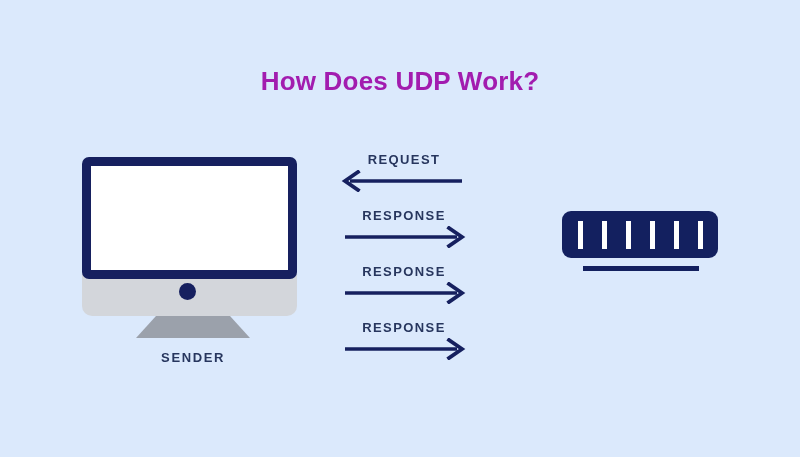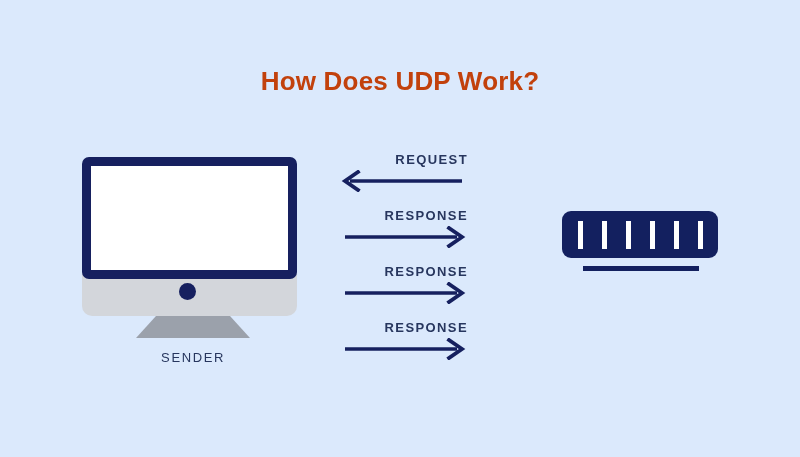--- a/index.html
+++ b/index.html
@@ -22,21 +22,21 @@
 
   
   #page-title {
     position: absolute;
     left: 0;
     top: 66px;
     width: 800px;
     text-align: center;
     font-size: 26px;
     font-weight: bold;
-    color: #c2410c;
+    color: #a21caf;
     letter-spacing: 0.2px;
     line-height: 30px;
   }
 
   
   #sender-group {
     position: absolute;
     left: 78px;
     top: 157px;
     width: 230px;
@@ -84,21 +84,21 @@
     height: 0;
     border-bottom: 22px solid #9ba1ab;
     border-left: 20px solid transparent;
     border-right: 20px solid transparent;
   }
 
   
   .node-caption {
     position: absolute;
     font-size: 13px;
-    font-weight: normal;
+    font-weight: bold;
     letter-spacing: 1.6px;
     color: #27365e;
     text-align: center;
     white-space: nowrap;
   }
   #sender-caption {
     left: 78px;
     top: 350px;
     width: 230px;
   }
@@ -148,21 +148,21 @@
     position: absolute;
     left: 340px;
     width: 128px;
     height: 44px;
   }
   .arrow-label {
     position: absolute;
     left: 0;
     top: 0;
     width: 128px;
-    text-align: right;
+    text-align: center;
     font-size: 13px;
     font-weight: bold;
     letter-spacing: 1.4px;
     color: #27365e;
     white-space: nowrap;
   }
   .arrow-svg {
     position: absolute;
     left: 0;
     top: 18px;

